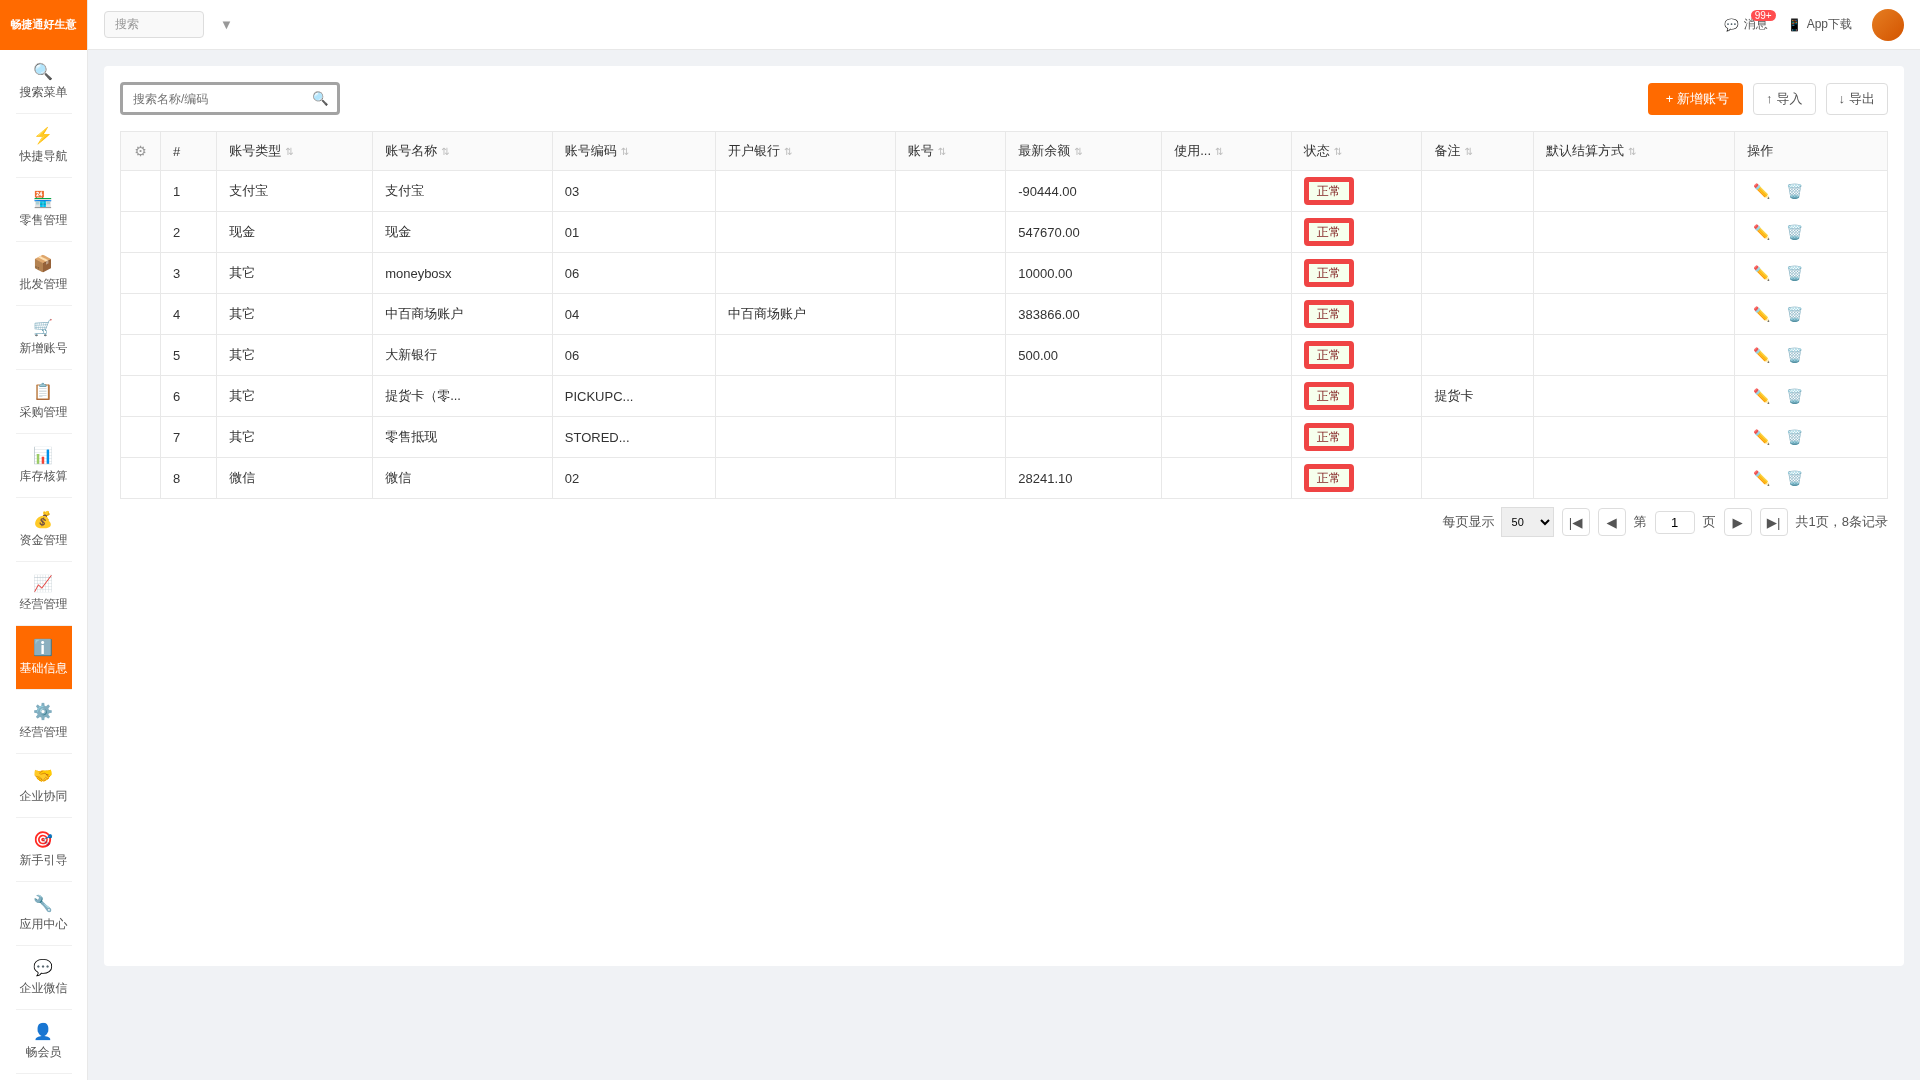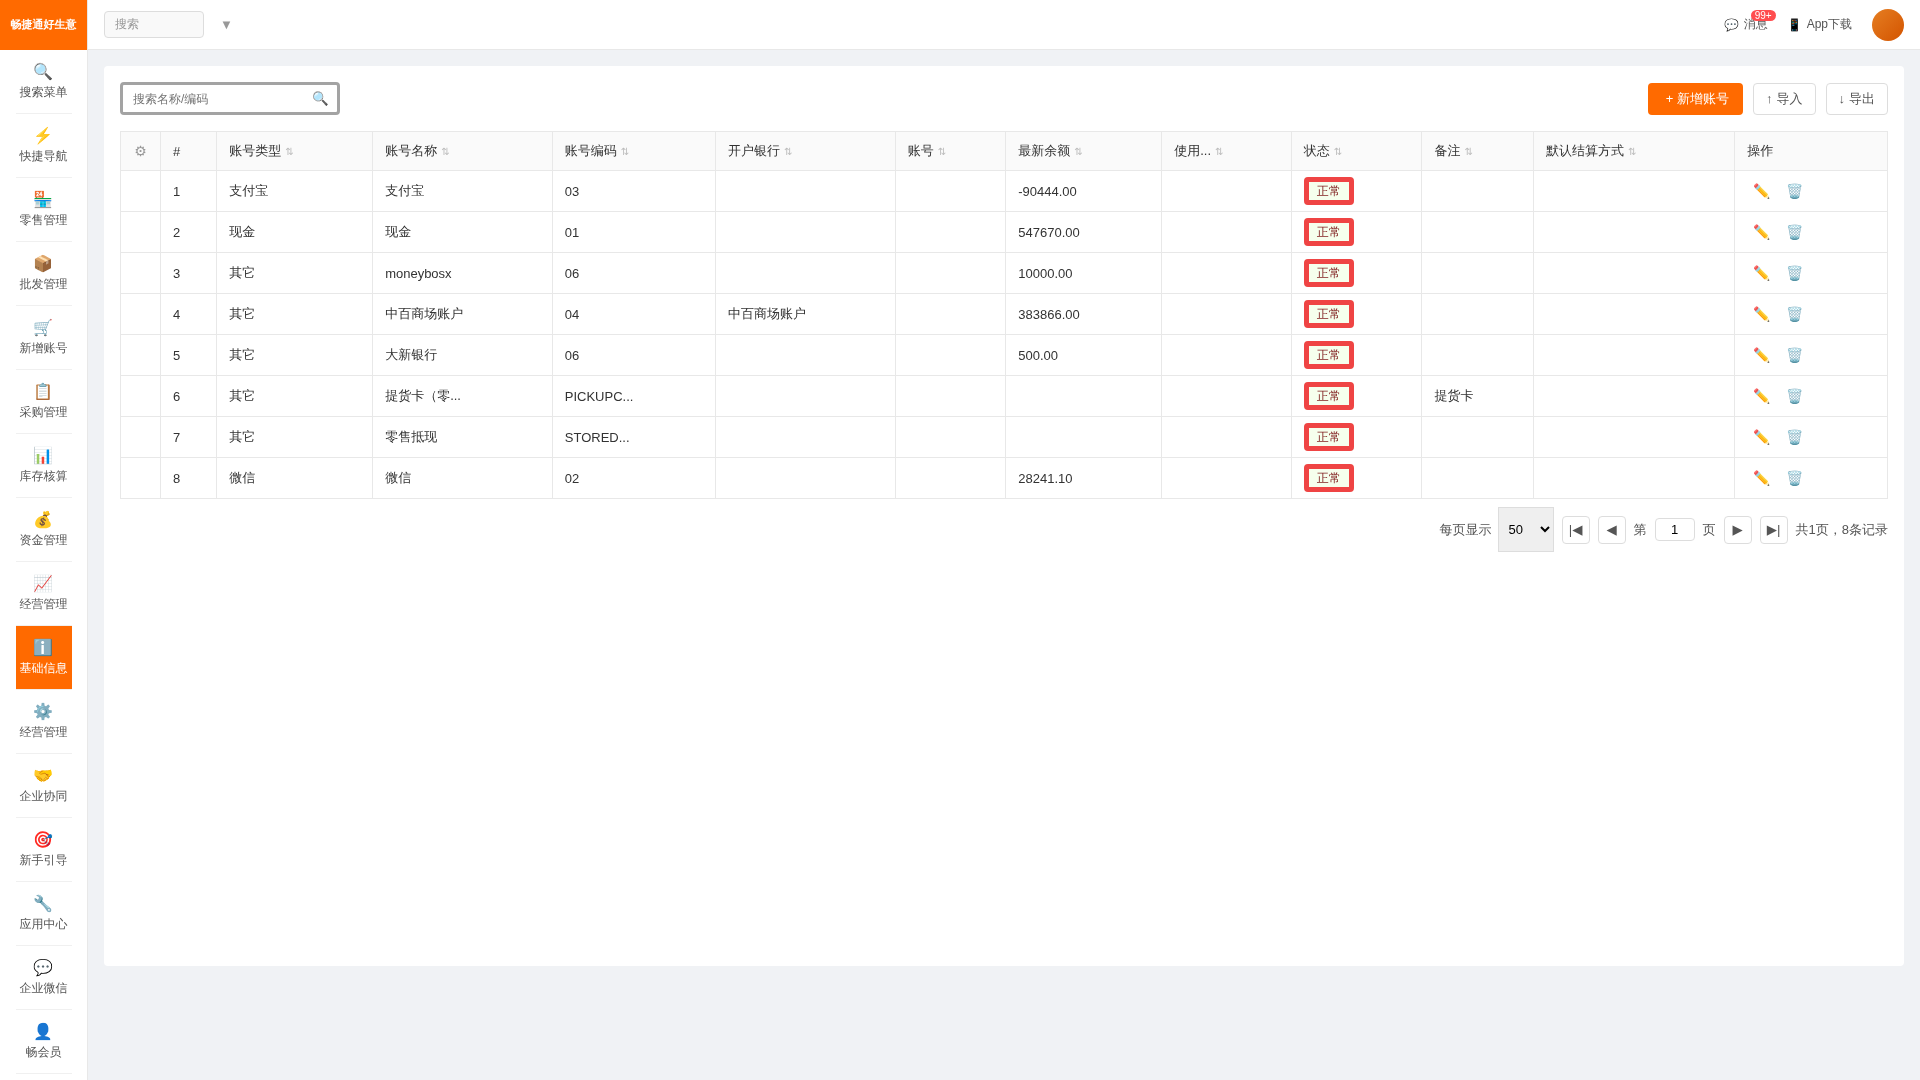--- a/index.html
+++ b/index.html
@@ -283,22 +283,22 @@
       color: #555;
     }
     .page-size-wrap {
       display: flex;
       align-items: center;
       gap: 6px;
     }
     .page-select {
       border: 1px solid #ddd;
       border-radius: 0;
-      padding: 13px 6px;
-      font-size: 13px;
+      padding: 7px 6px;
+      font-size: 11px;
     }
     .page-nav-btn {
       border: 1px solid #ddd;
       background: #fff;
       border-radius: 4px;
       width: 28px;
       height: 28px;
       cursor: pointer;
       display: flex;
       align-items: center;

